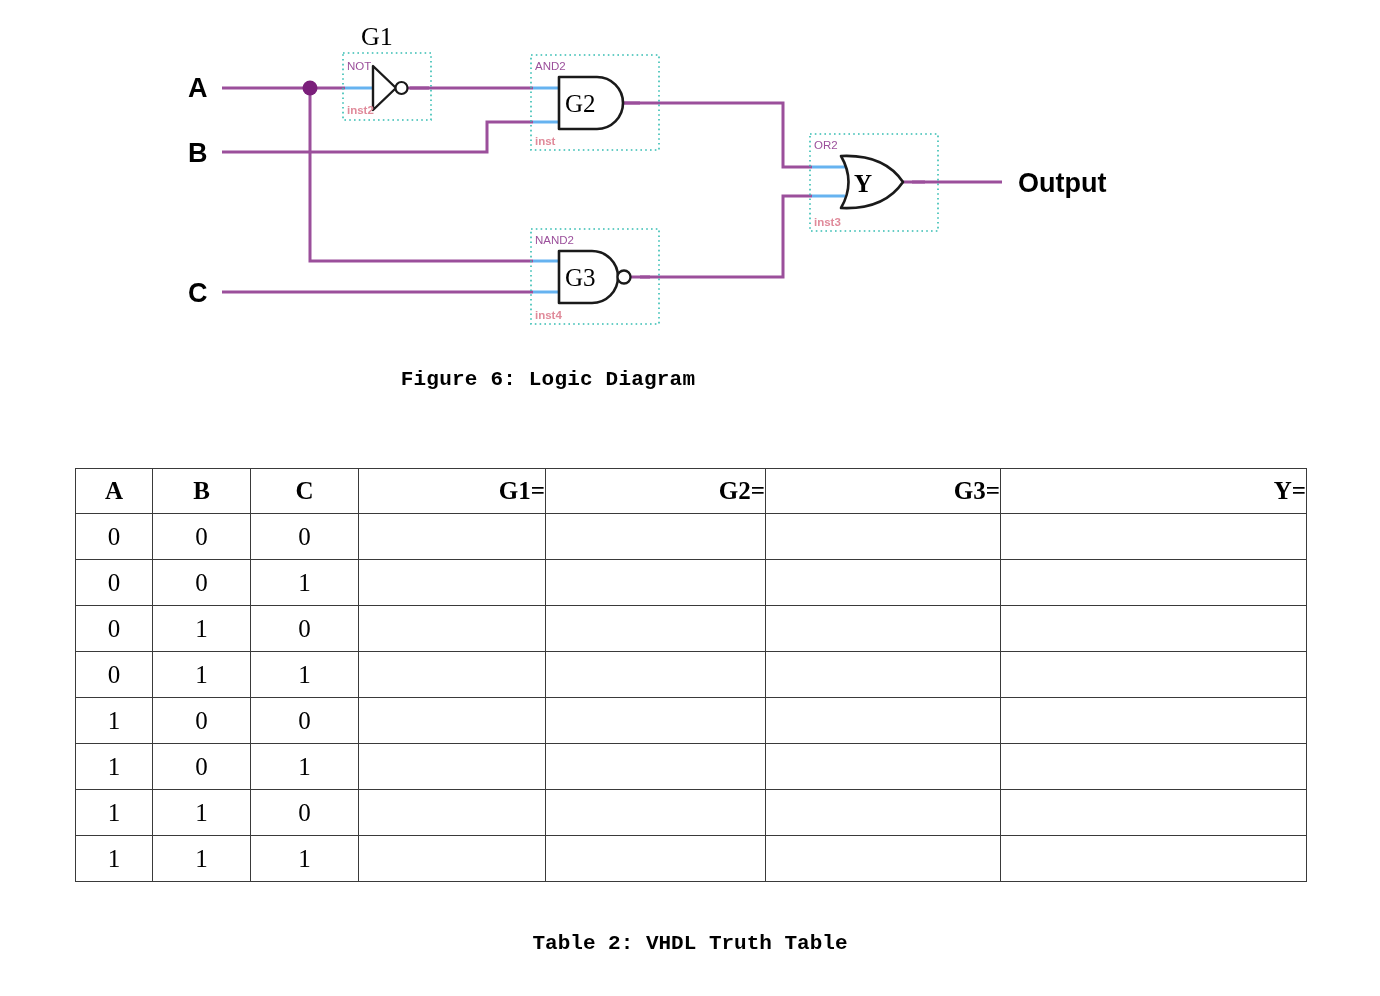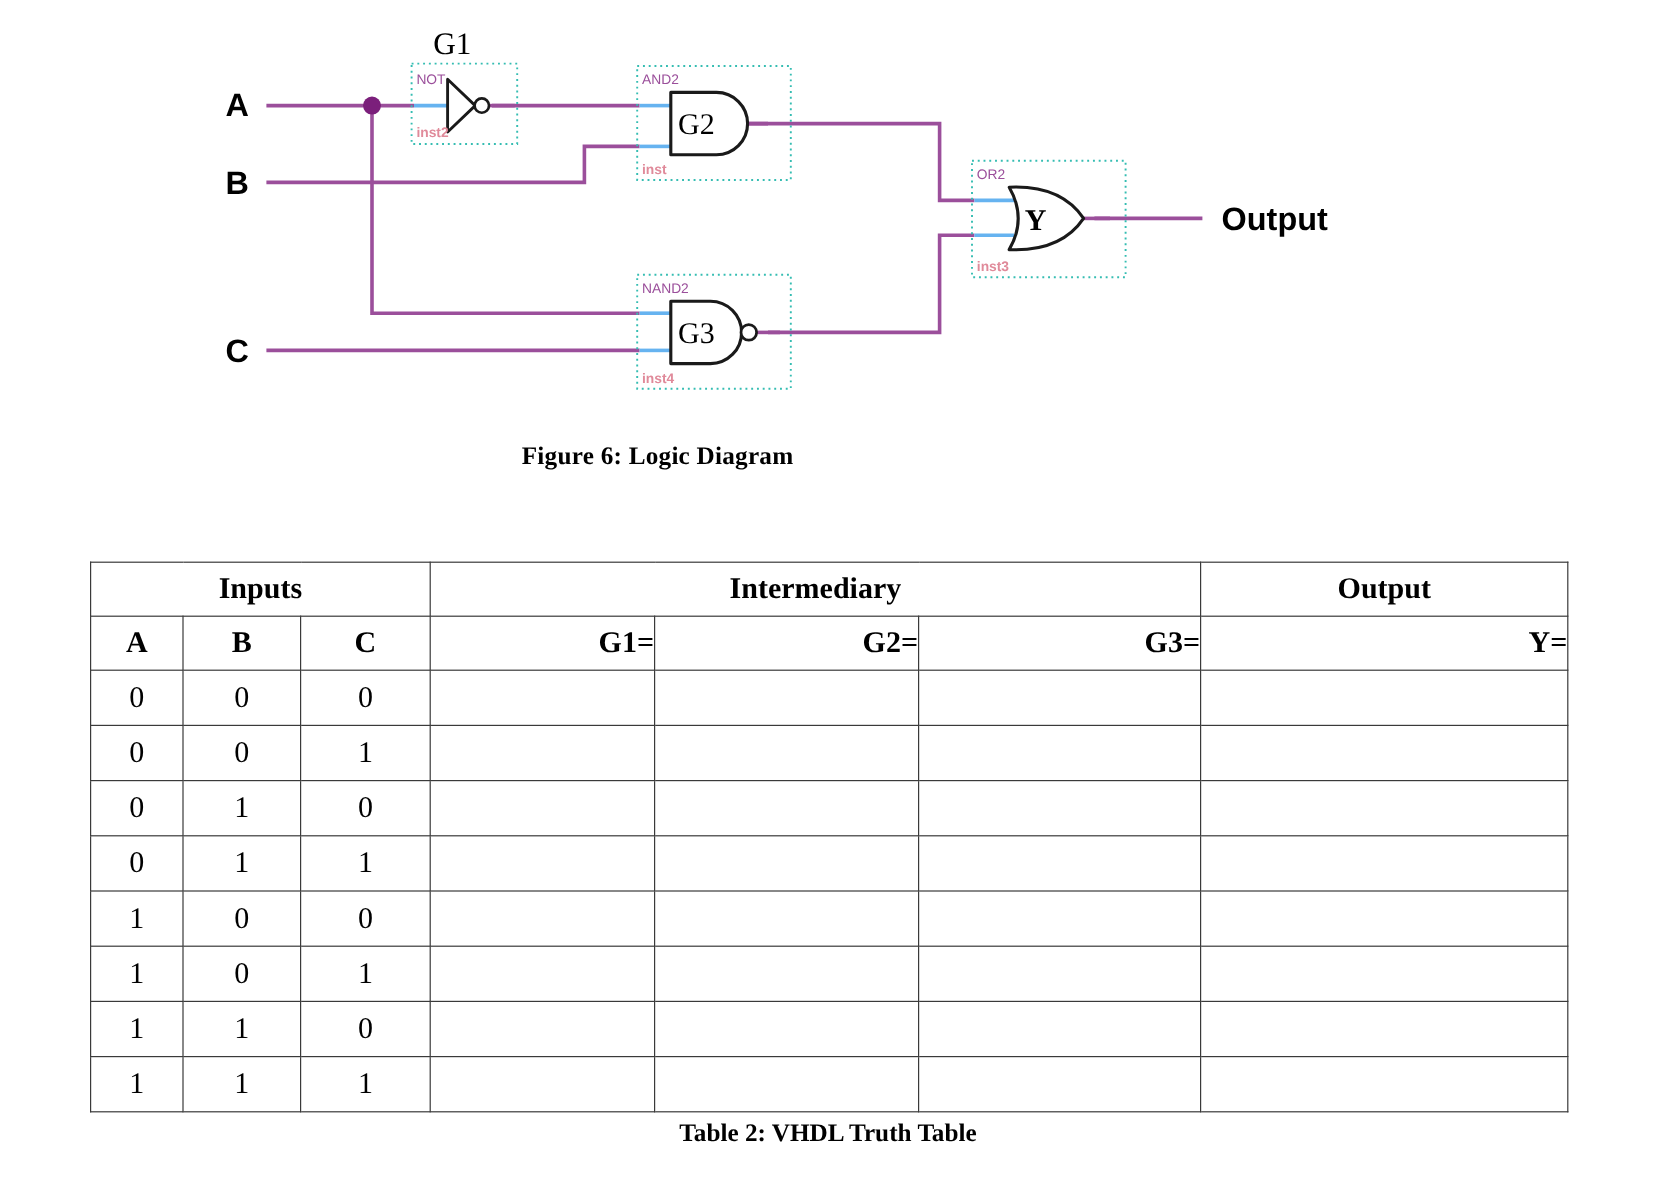--- a/index.html
+++ b/index.html
@@ -13,21 +13,21 @@
   .page{position:relative;width:1380px;height:996px;}
 
   
   #logic-diagram{position:absolute;left:0;top:0;width:1380px;height:350px;}
   #logic-diagram svg{display:block;}
 
   
   .fig-caption{
     position:absolute;left:0;top:368px;width:1096px;
     text-align:center;
-    font-family:Liberation Serif, serif;
+    font-family:Liberation Mono, monospace;
     font-weight:bold;font-size:21px;color:#000;
     letter-spacing:.2px;
   }
 
   
   .table-wrap{position:absolute;left:75px;top:468px;width:1231px;}
   table.truth{
     border-collapse:collapse;
     width:1231px;
     table-layout:fixed;
@@ -70,21 +70,21 @@
   col.c-b{width:98px;}
   col.c-c{width:108px;}
   col.c-g1{width:187px;}
   col.c-g2{width:220px;}
   col.c-g3{width:235px;}
   col.c-y{width:306px;}
 
   .tbl-caption{
     position:absolute;left:0;top:932px;width:1380px;
     text-align:center;
-    font-family:Liberation Serif, serif;
+    font-family:Liberation Mono, monospace;
     font-weight:bold;font-size:21px;color:#000;
   }
 
   
   .io-label{font-family:"Liberation Sans", sans-serif;font-weight:bold;font-size:27px;fill:#000;}
   .gate-title{font-family:"Liberation Serif", serif;font-size:26px;fill:#000;}
   .gate-inner{font-family:"Liberation Serif", serif;font-size:25px;fill:#000;}
   .blk-type{font-family:"Liberation Sans", sans-serif;font-size:11.5px;fill:#9b4f9b;}
   .blk-inst{font-family:"Liberation Sans", sans-serif;font-size:11.5px;font-weight:bold;fill:#e08a9a;}
 </style>
@@ -185,25 +185,20 @@
         <col class="c-a">
           <col class="c-b">
           <col class="c-c">
         <col class="c-g1">
           <col class="c-g2">
           <col class="c-g3">
         <col class="c-y">
       </colgroup>
       <thead>
         <tr>
-          <th class="grp-head" colspan="3">Inputs</th>
-          <th class="grp-head" colspan="3">Intermediary</th>
-          <th class="grp-head" colspan="1">Output</th>
-        </tr>
-        <tr>
           <th class="col-head center">A</th>
           <th class="col-head center">B</th>
           <th class="col-head center">C</th>
           <th class="col-head left">G1=</th>
           <th class="col-head left">G2=</th>
           <th class="col-head left">G3=</th>
           <th class="col-head left">Y=</th>
         </tr>
       </thead>
       <tbody>

